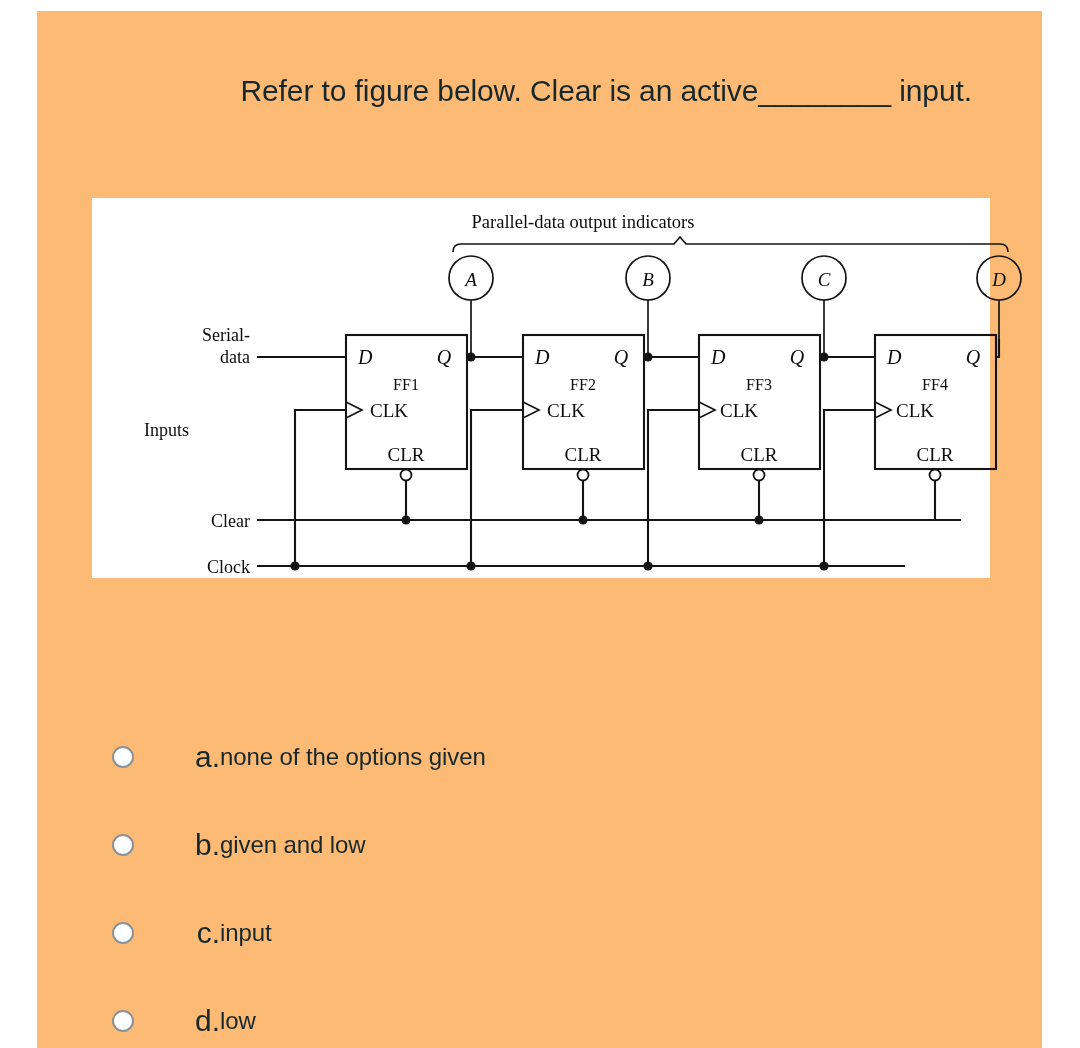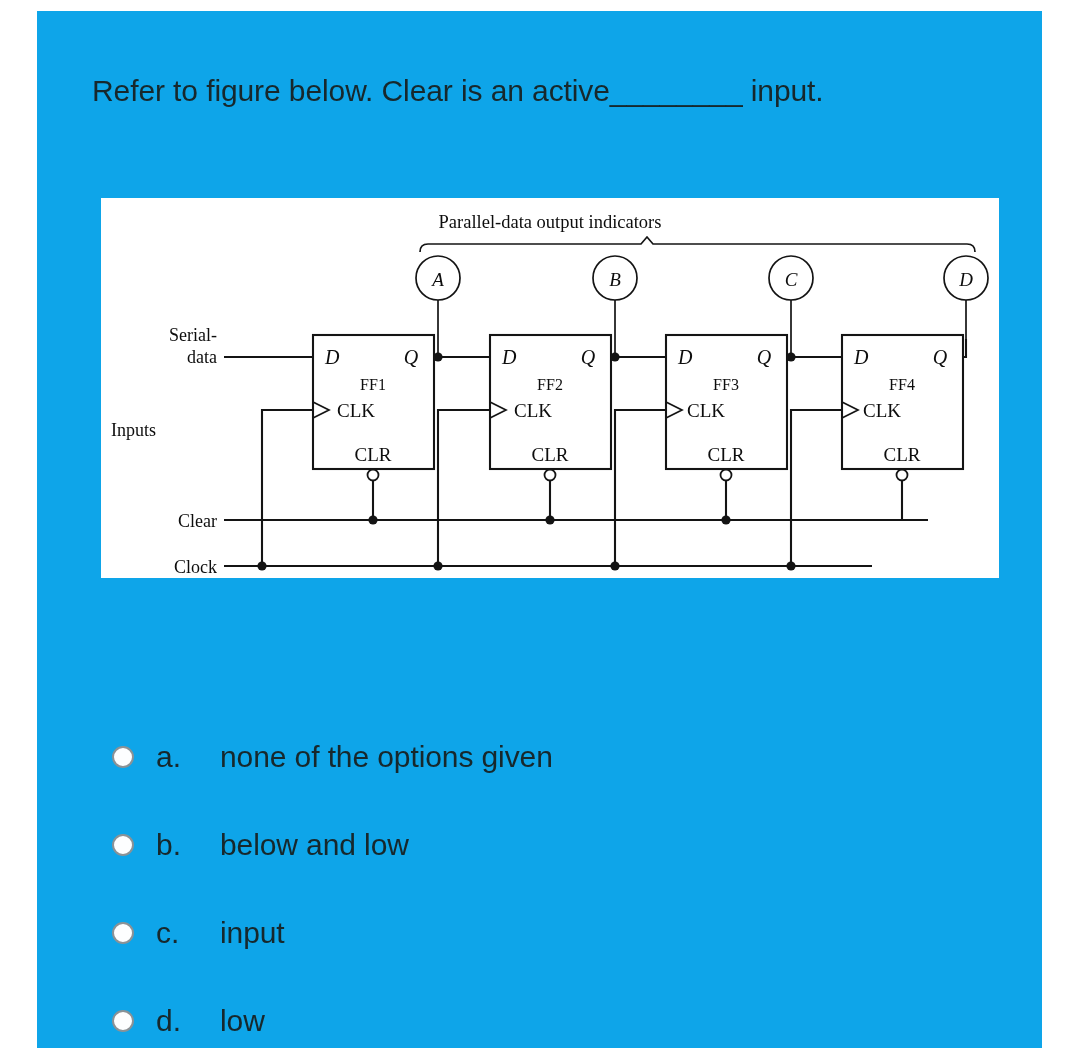--- a/index.html
+++ b/index.html
@@ -11,41 +11,43 @@
     height: 1048px;
     overflow: hidden;
     font-family: "Liberation Sans", sans-serif;
   }
   #quiz-card {
     position: absolute;
     left: 37px;
     top: 11px;
     width: 1005px;
     height: 1037px;
-    background: #0ea5e9;
+    background: #fdba74;
+    text-align: right;
   }
   #question-text {
     position: absolute;
     left: 55px;
     top: 56px;
     width: 880px;
     font-size: 30px;
     line-height: 47px;
     color: #17282c;
     font-family: "Liberation Sans", sans-serif;
     font-weight: 400;
     letter-spacing: -0.1px;
   }
   #figure-panel {
     position: absolute;
-    left: 64px;
+    left: 55px;
     top: 187px;
     width: 898px;
     height: 380px;
     background: #ffffff;
+    padding-left: 42px;
   }
   #figure-svg { display: block; width: 898px; height: 380px; }
   #options {
     position: absolute;
     left: 55px;
     top: 702px;
     width: 900px;
   }
   .option-row {
     display: flex;
@@ -63,21 +65,21 @@
   }
   .opt-letter {
     width: 64px;
     margin-left: 22px;
     font-size: 30px;
     color: #17282c;
     flex: 0 0 auto;
     font-family: "Liberation Sans", sans-serif;
   }
   .opt-label {
-    font-size: 30px;
+    font-size: 24px;
     color: #17282c;
     font-family: "Liberation Sans", sans-serif;
     letter-spacing: -0.1px;
   }
   
   .fig-serif { font-family: "Liberation Serif", serif; fill: #0d0d0d; }
   .fig-ital { font-family: "Liberation Serif", serif; font-style: italic; fill: #0d0d0d; }
   .wire { stroke: #141414; stroke-width: 2.1; fill: none; }
   .wire-thin { stroke: #141414; stroke-width: 1.7; fill: none; }
   .box { stroke: #141414; stroke-width: 2.1; fill: none; }
@@ -220,21 +222,21 @@
 
   <div id="options">
     <div class="option-row">
       <span class="radio"></span>
       <span class="opt-letter">a.</span>
       <span class="opt-label">none of the options given</span>
     </div>
     <div class="option-row">
       <span class="radio"></span>
       <span class="opt-letter">b.</span>
-      <span class="opt-label">below and low</span>
+      <span class="opt-label">given and low</span>
     </div>
     <div class="option-row">
       <span class="radio"></span>
       <span class="opt-letter">c.</span>
       <span class="opt-label">input</span>
     </div>
     <div class="option-row">
       <span class="radio"></span>
       <span class="opt-letter">d.</span>
       <span class="opt-label">low</span>

